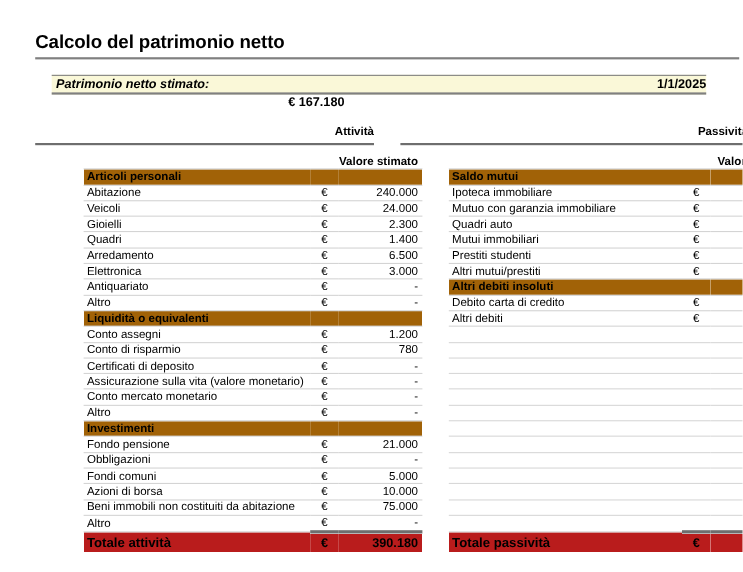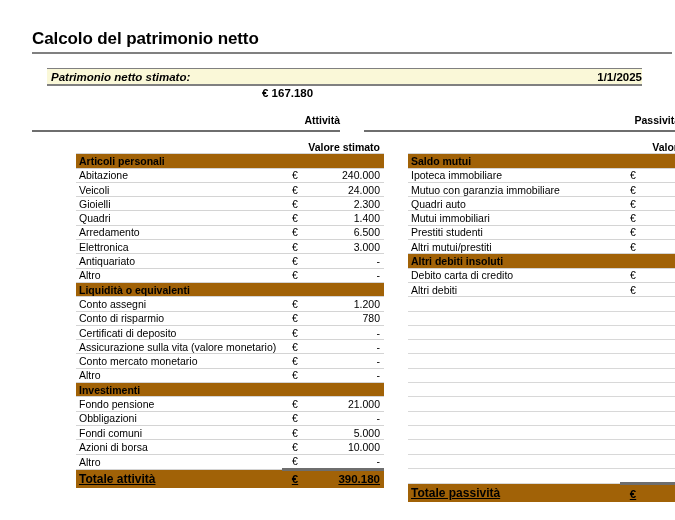--- a/index.html
+++ b/index.html
@@ -119,26 +119,25 @@
     border-bottom: 1px solid #d4d4d4;
   }
   tr.blank td { border-bottom: 1px solid #d8d8d8; }
 
   tr.pretotal td.c-cur,
   tr.pretotal td.c-val {
     border-bottom: 3px solid #6e6e6e;
   }
 
   tr.total td {
-    background: #a16207;
+    background: #b91c1c;
     font-weight: bold;
     font-size: 12px;
     height: 17px;
     border-bottom: none;
-    text-decoration: underline;
   }
   tr.total td.c-cur,
   tr.total td.c-val { font-size: 11.5px; }
 
   
   .col-right .c-val { width: 78px; padding-right: 0 !important; }
 </style>
 </head>
 <body>
 
@@ -259,20 +258,25 @@
           <tr>
             <td class="c-name">Fondi comuni</td>
             <td class="c-cur">€</td>
             <td class="c-val">5.000</td>
           </tr>
           <tr>
             <td class="c-name">Azioni di borsa</td>
             <td class="c-cur">€</td>
             <td class="c-val">10.000</td>
           </tr>
+          <tr>
+            <td class="c-name">Beni immobili non costituiti da abitazione</td>
+            <td class="c-cur">€</td>
+            <td class="c-val">75.000</td>
+          </tr>
           <tr class="pretotal">
             <td class="c-name">Altro</td>
             <td class="c-cur">€</td>
             <td class="c-val">-</td>
           </tr>
           <tr class="total">
             <td class="c-name">Totale attività</td>
             <td class="c-cur">€</td>
             <td class="c-val">390.180</td>
           </tr>

